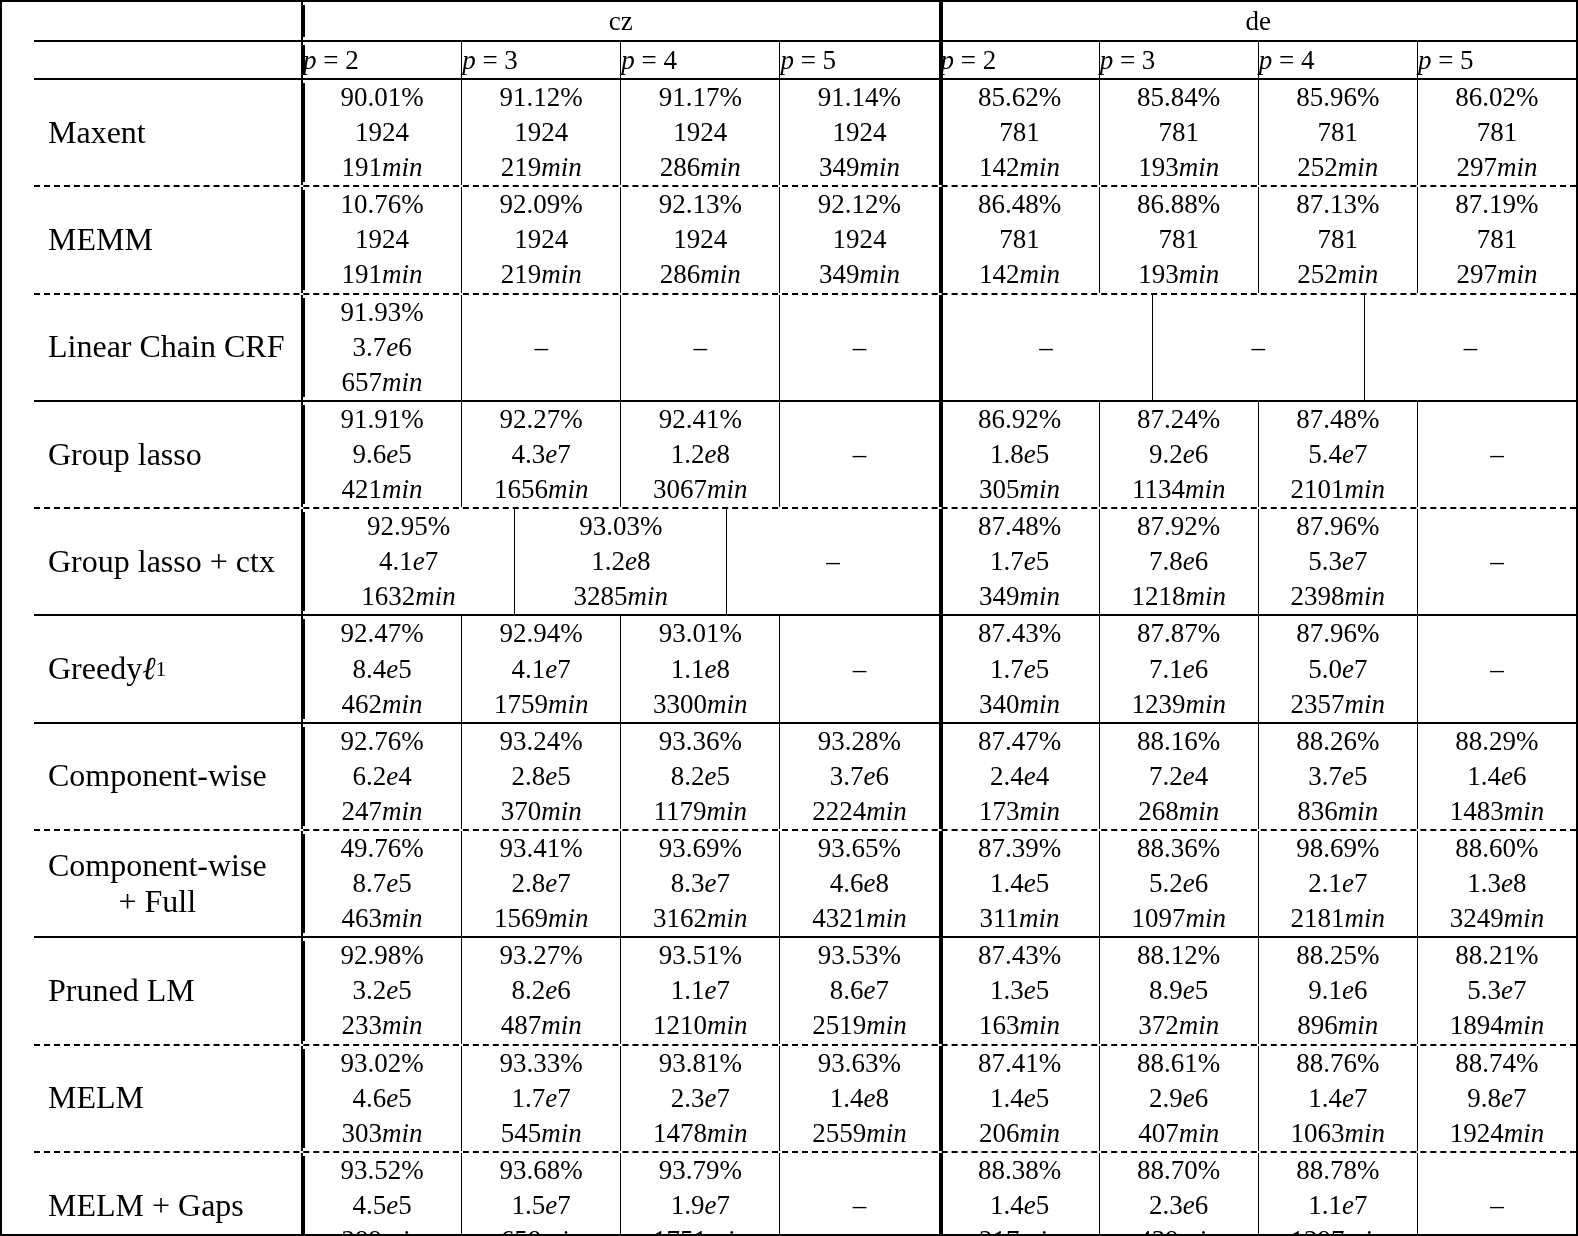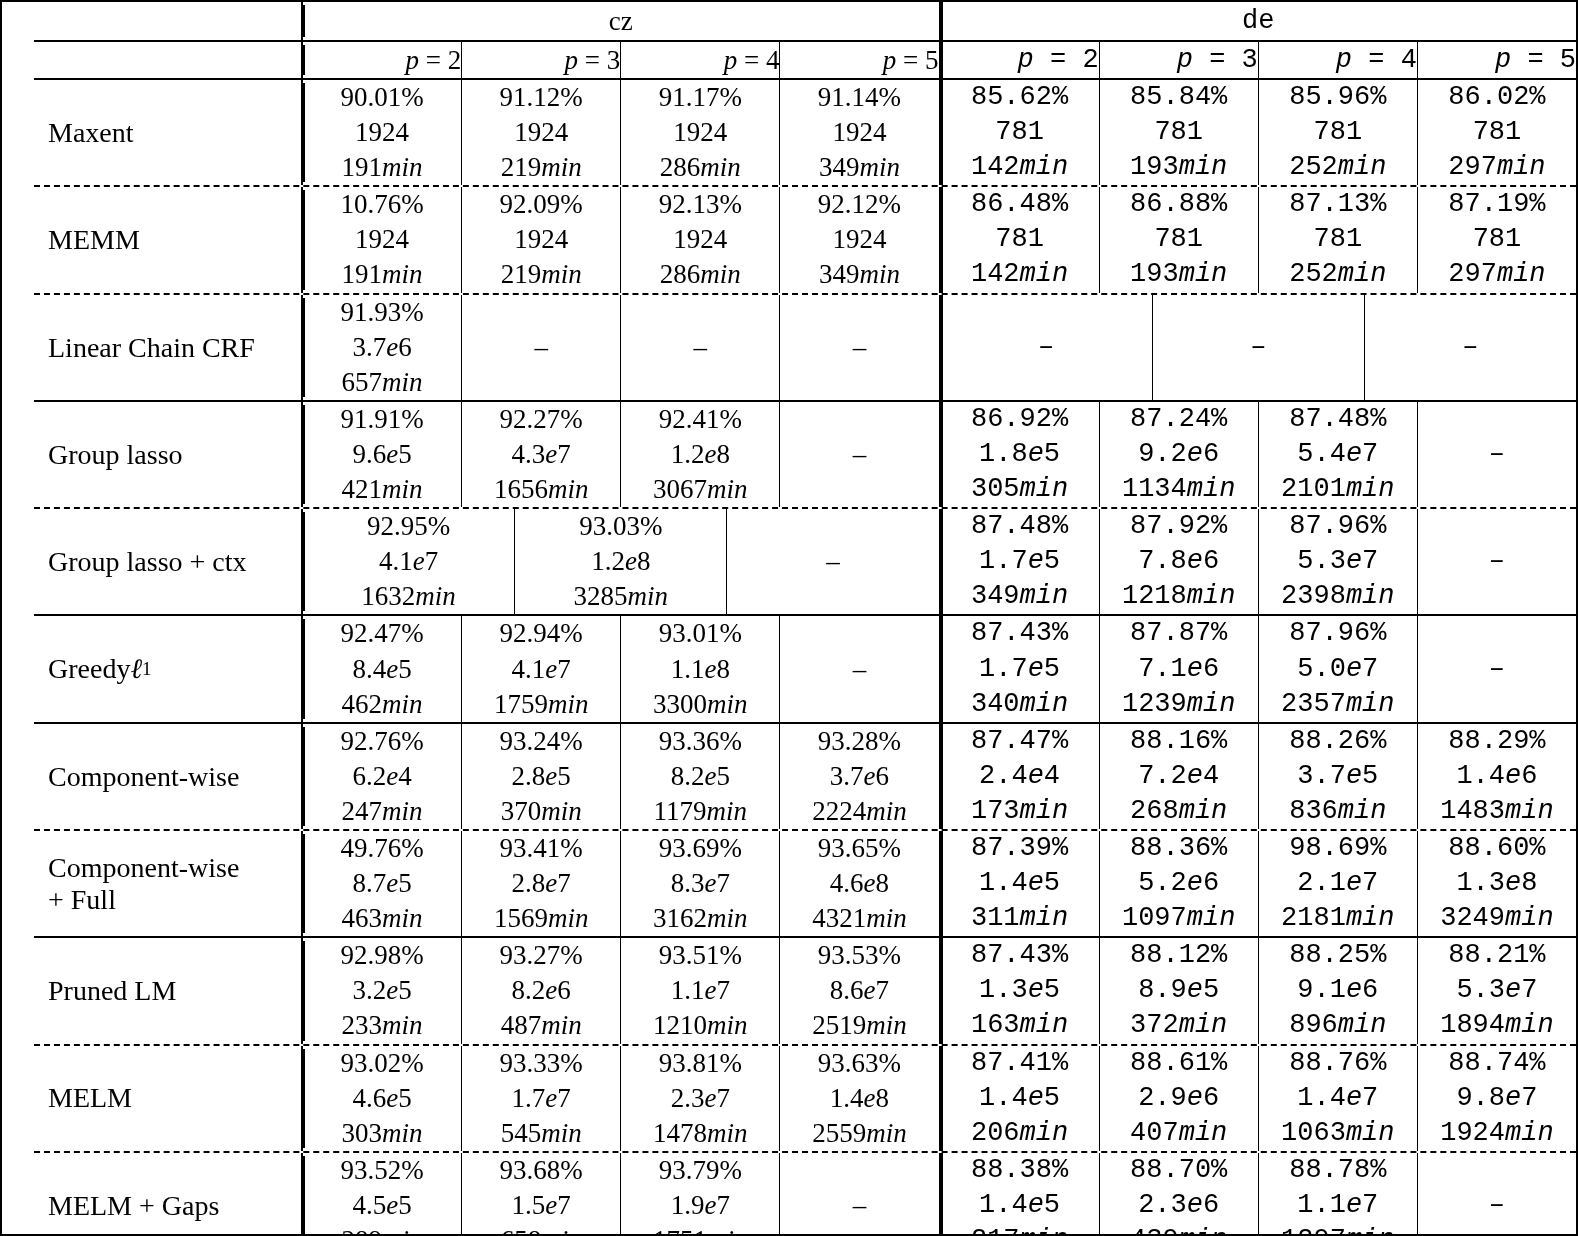--- a/index.html
+++ b/index.html
@@ -43,42 +43,41 @@
   }
   
   .dbl-right {
     border-right: 2px solid #000;
     box-shadow: 5px 0 0 -3px #000;
   }
   
   .dbl-left {
     border-left: 2px solid #000;
     box-shadow: inset 5px 0 0 -3px #000;
-    font-family: Liberation Mono, monospace;
   }
 
   .lang-block {
     flex: 1 1 0;
     box-sizing: border-box;
     display: flex;
   }
   .lang-title {
     flex: 1 1 0;
     display: flex;
     align-items: center;
     justify-content: center;
     font-size: 27px;
   }
 
   .pcell {
     flex: 1 1 0;
     box-sizing: border-box;
     display: flex;
     align-items: center;
-    justify-content: flex-end;
+    justify-content: flex-start;
     font-size: 27px;
     border-right: 1px solid #000;
   }
   .pcell:last-child { border-right: none; }
   .pcell i { font-style: italic; }
 
   
   #body-area {
     flex: 1 1 auto;
     display: flex;
@@ -97,23 +96,24 @@
     border-bottom: 2px dashed #000;
   }
   .trow:last-child { border-bottom: none; }
 
   .row-label {
     flex: 0 0 269px;
     box-sizing: border-box;
     display: flex;
     align-items: center;
     padding-left: 14px;
-    font-size: 28px;
+    font-size: 32px;
     line-height: 1.12;
     white-space: pre-line;
+    text-align: center;
   }
   .row-label .sub { font-size: 0.68em; vertical-align: sub; }
   .row-label .ell {
     font-family: "DejaVu Serif", serif;
     font-style: italic;
   }
 
   .cells {
     flex: 1 1 0;
     box-sizing: border-box;

